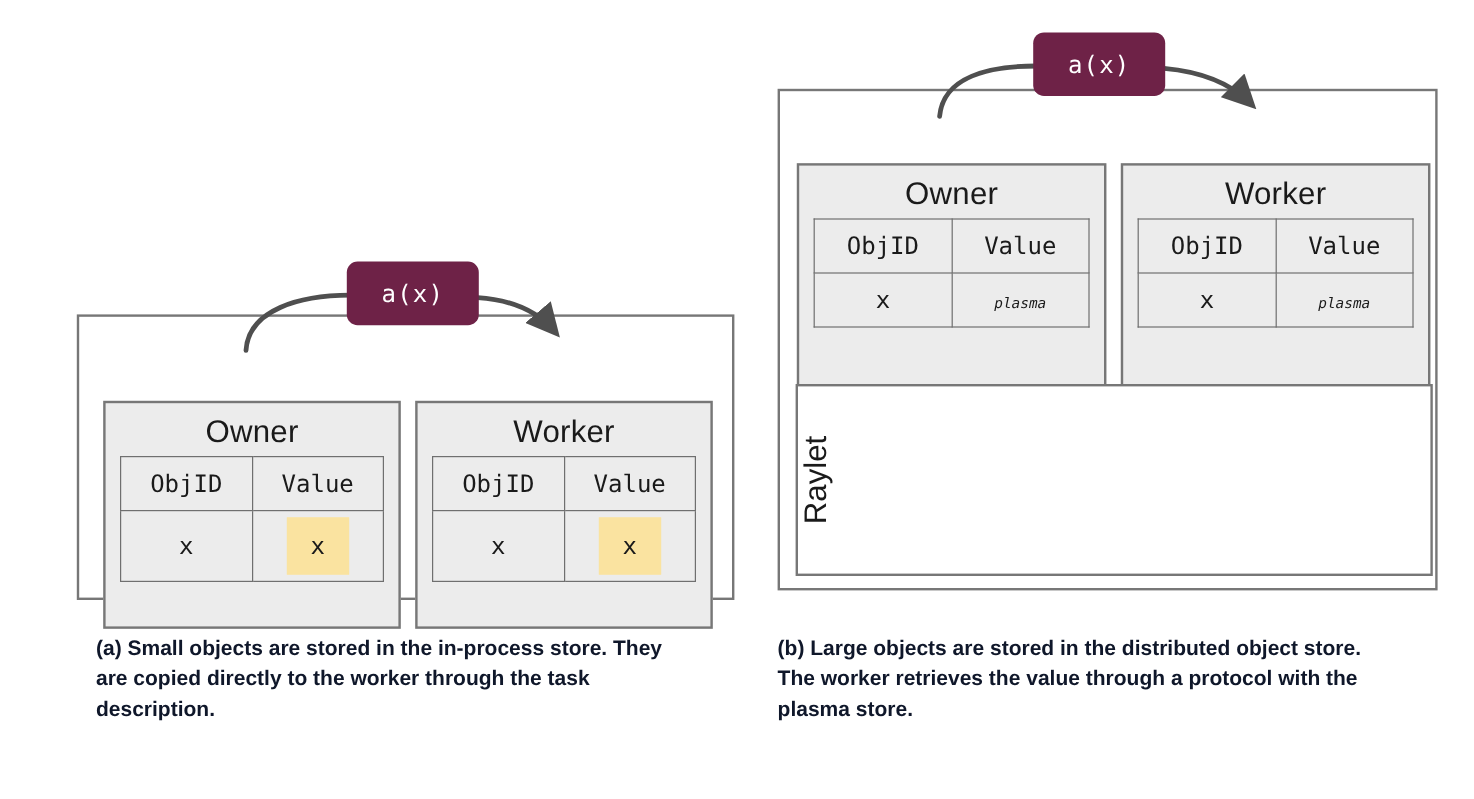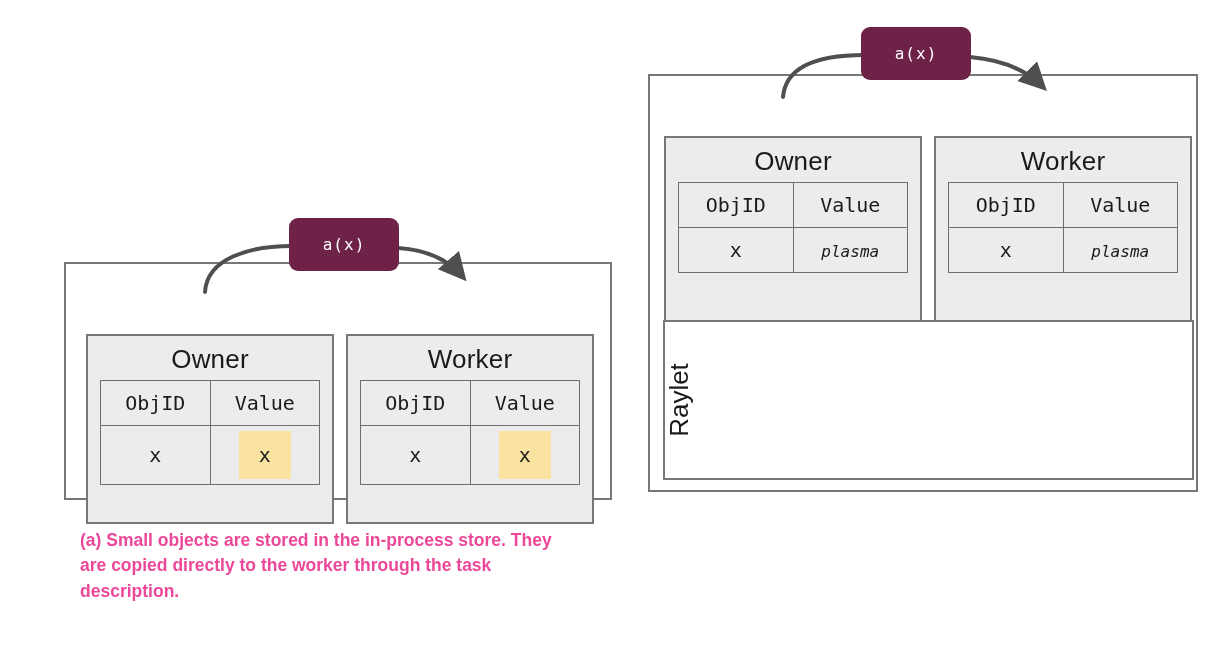--- a/index.html
+++ b/index.html
@@ -78,21 +78,21 @@
     background: #fae3a0;
     font-family: "DejaVu Sans Mono", "Liberation Mono", monospace;
     font-size: 20px;
     color: #1a1a1a;
     line-height: 1;
   }
   .chip-sq { width: 52px; padding: 14px 0; }
   .val-italic {
     font-family: "DejaVu Sans Mono", "Liberation Mono", monospace;
     font-style: italic;
-    font-size: 16px;
+    font-size: 12px;
   }
 
   
   #owner-a  { left: 86px;  top: 286px; width: 248px; height: 190px; }
   #worker-a { left: 346px; top: 286px; width: 248px; height: 190px; }
   
   #owner-b  { left: 664px; top:  88px; width: 258px; height: 198px; }
   #worker-b { left: 934px; top:  88px; width: 258px; height: 198px; }
 
   
@@ -148,35 +148,35 @@
     overflow: visible;
   }
 
   
   .task-badge {
     position: absolute;
     background: #6e2247;
     border-radius: 9px;
     color: #ffffff;
     font-family: "DejaVu Sans Mono", "Liberation Mono", monospace;
-    font-size: 16px;
+    font-size: 20px;
     display: flex;
     align-items: center;
     justify-content: center;
     letter-spacing: 1px;
   }
   #badge-a { left: 289px; top: 218px; width: 110px; height: 53px; }
   #badge-b { left: 861px; top:  27px; width: 110px; height: 53px; }
 
   
   .caption {
     position: absolute;
     font-size: 17.5px;
     font-weight: bold;
-    color: #ec4899;
+    color: #0f172a;
     line-height: 1.45;
     width: 500px;
   }
   #caption-a { left: 80px;  top: 528px; }
   #caption-b { left: 648px; top: 528px; }
 </style>
 </head>
 <body>
 
 <div class="figure">
@@ -286,14 +286,15 @@
       <marker id="ah-b" viewBox="0 0 12 12" refX="9" refY="6" markerWidth="7" markerHeight="7" orient="auto-start-reverse">
         <path d="M 0 0 L 12 6 L 0 12 z" fill="#4f4f4f"></path>
       </marker>
     </defs>
     <path d="M 783 97 C 786 64 824 55 864 55" fill="none" stroke="#4f4f4f" stroke-width="4" stroke-linecap="round"></path>
     <path d="M 970 57 C 1004 60 1026 70 1042 86" fill="none" stroke="#4f4f4f" stroke-width="4" stroke-linecap="round" marker-end="url(#ah-b)"></path>
   </svg>
 
   <div class="task-badge" id="badge-b">a(x)</div>
 
+  <div class="caption" id="caption-b">(b) Large objects are stored in the distributed object store. The worker retrieves the value through a protocol with the plasma store.</div>
 
 </div>
 
 </body></html>

